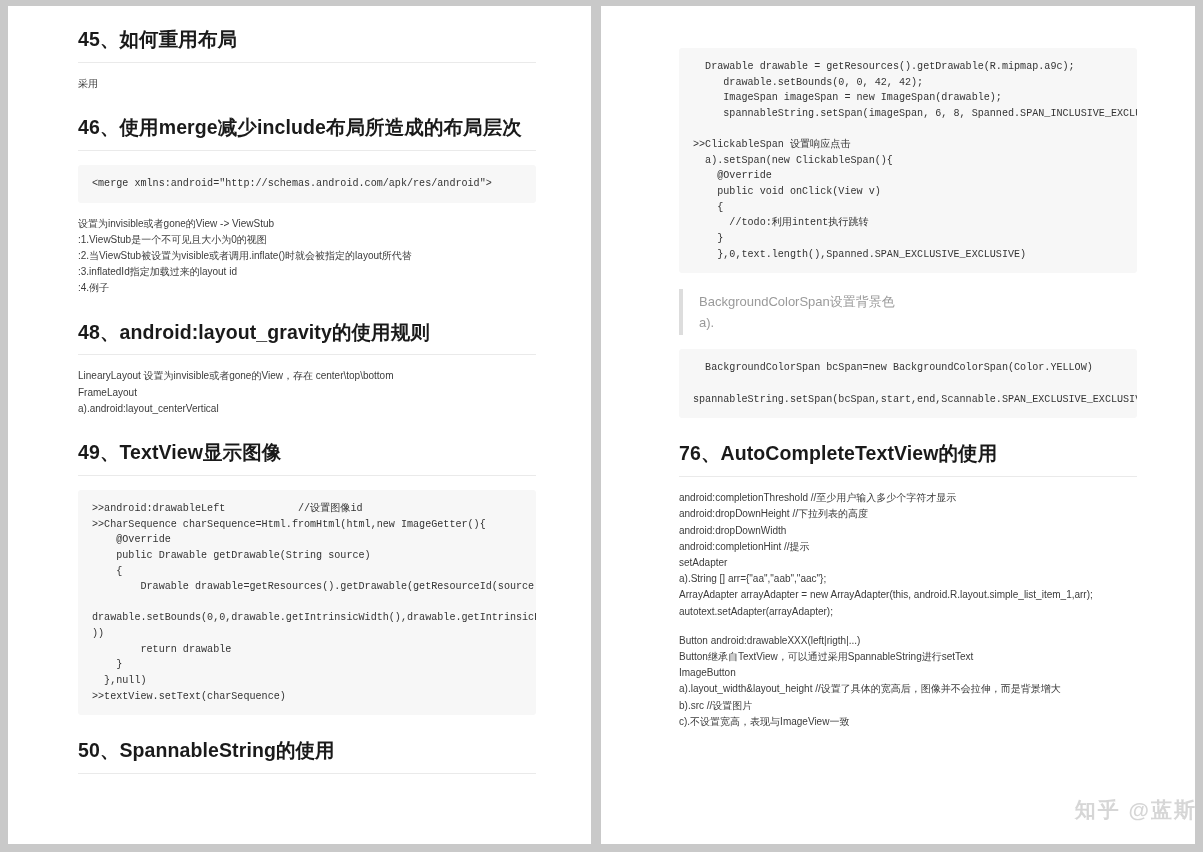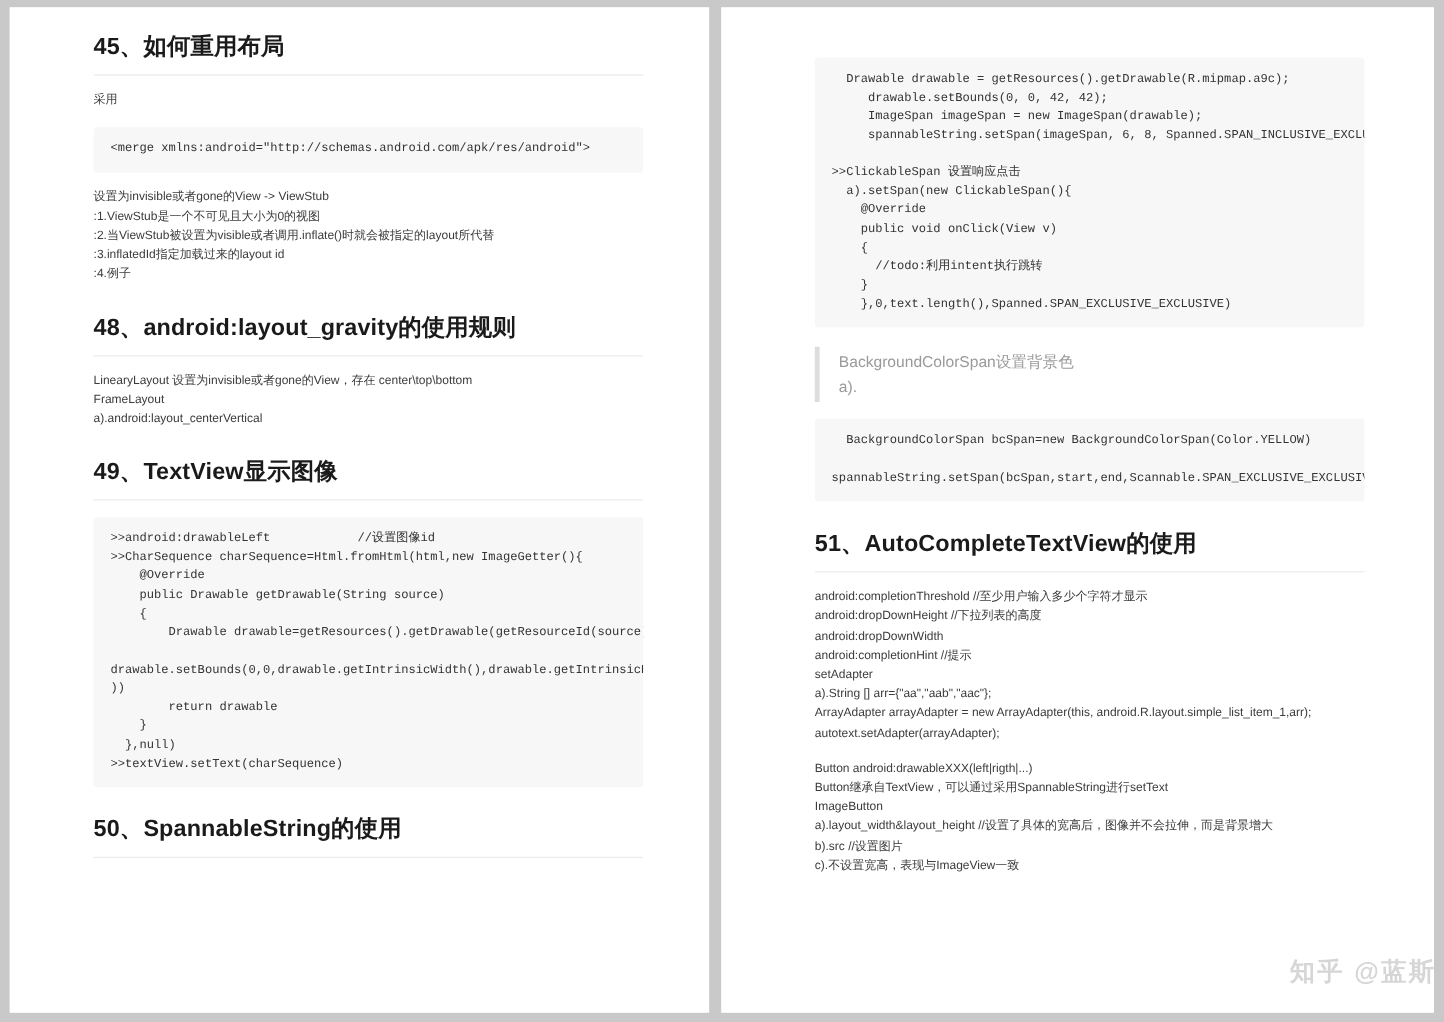--- a/index.html
+++ b/index.html
@@ -91,20 +91,21 @@
 </style>
 </head>
 <body>
 
 <div id="viewport">
 
   <div class="page" id="page-left">
     <div class="page-inner" id="left-content">
         <h2 class="sec">45、如何重用布局</h2>
         <p class="para">采用</p>
+        <h2 class="sec">46、使用merge减少include布局所造成的布局层次</h2>
         <pre class="code">&lt;merge xmlns:android="http://schemas.android.com/apk/res/android"&gt;</pre>
         <p class="para">设置为invisible或者gone的View -&gt; ViewStub
 :1.ViewStub是一个不可见且大小为0的视图
 :2.当ViewStub被设置为visible或者调用.inflate()时就会被指定的layout所代替
 :3.inflatedId指定加载过来的layout id
 :4.例子</p>
         <h2 class="sec">48、android:layout_gravity的使用规则</h2>
         <p class="para">LinearyLayout 设置为invisible或者gone的View，存在 center\top\bottom
 FrameLayout
 a).android:layout_centerVertical</p>
@@ -139,21 +140,21 @@
     public void onClick(View v)
     {
       //todo:利用intent执行跳转
     }
     },0,text.length(),Spanned.SPAN_EXCLUSIVE_EXCLUSIVE)</pre>
         <blockquote class="quote">BackgroundColorSpan设置背景色
 a).</blockquote>
         <pre class="code">  BackgroundColorSpan bcSpan=new BackgroundColorSpan(Color.YELLOW)
 
 spannableString.setSpan(bcSpan,start,end,Scannable.SPAN_EXCLUSIVE_EXCLUSIVE)</pre>
-        <h2 class="sec">51、AutoCompleteTextView的使用</h2>
+        <h2 class="sec">76、AutoCompleteTextView的使用</h2>
         <p class="para">android:completionThreshold //至少用户输入多少个字符才显示
 android:dropDownHeight //下拉列表的高度
 android:dropDownWidth
 android:completionHint //提示
 setAdapter
 a).String [] arr={"aa","aab","aac"};
 ArrayAdapter arrayAdapter = new ArrayAdapter(this, android.R.layout.simple_list_item_1,arr);
 autotext.setAdapter(arrayAdapter);</p>
         <p class="para">Button android:drawableXXX(left|rigth|...)
 Button继承自TextView，可以通过采用SpannableString进行setText

